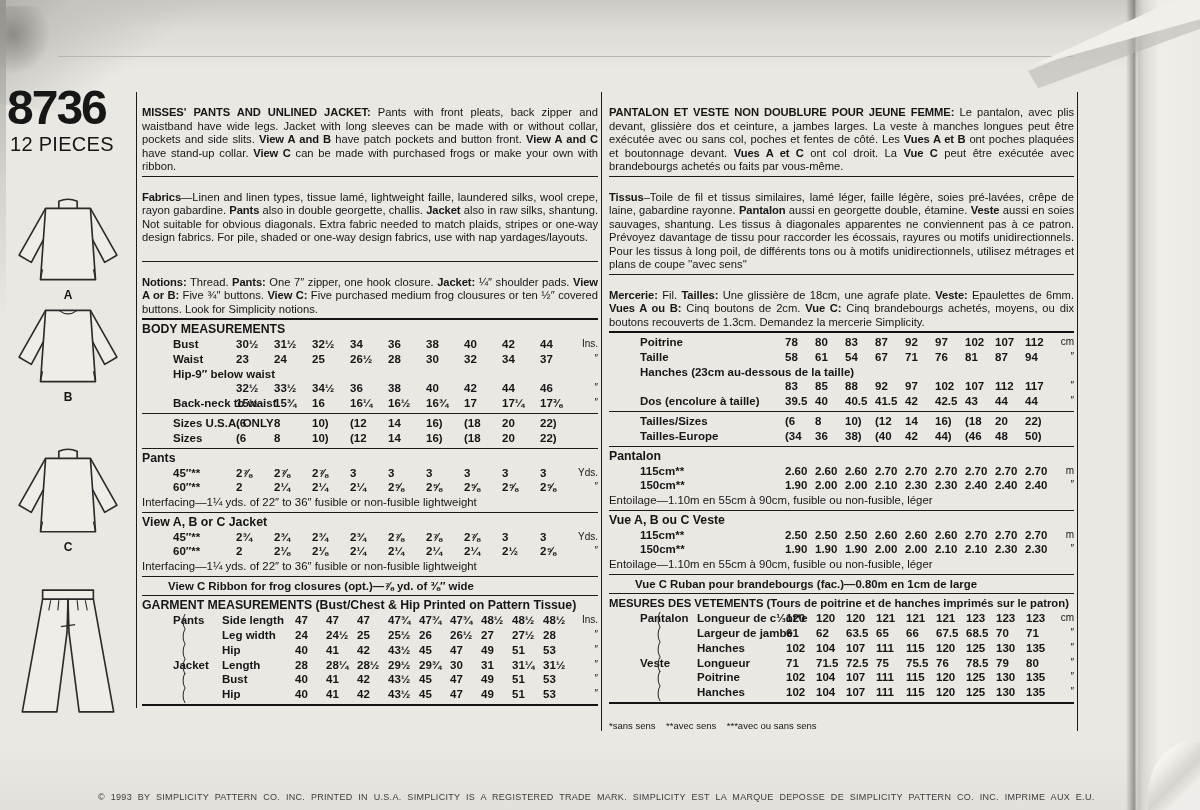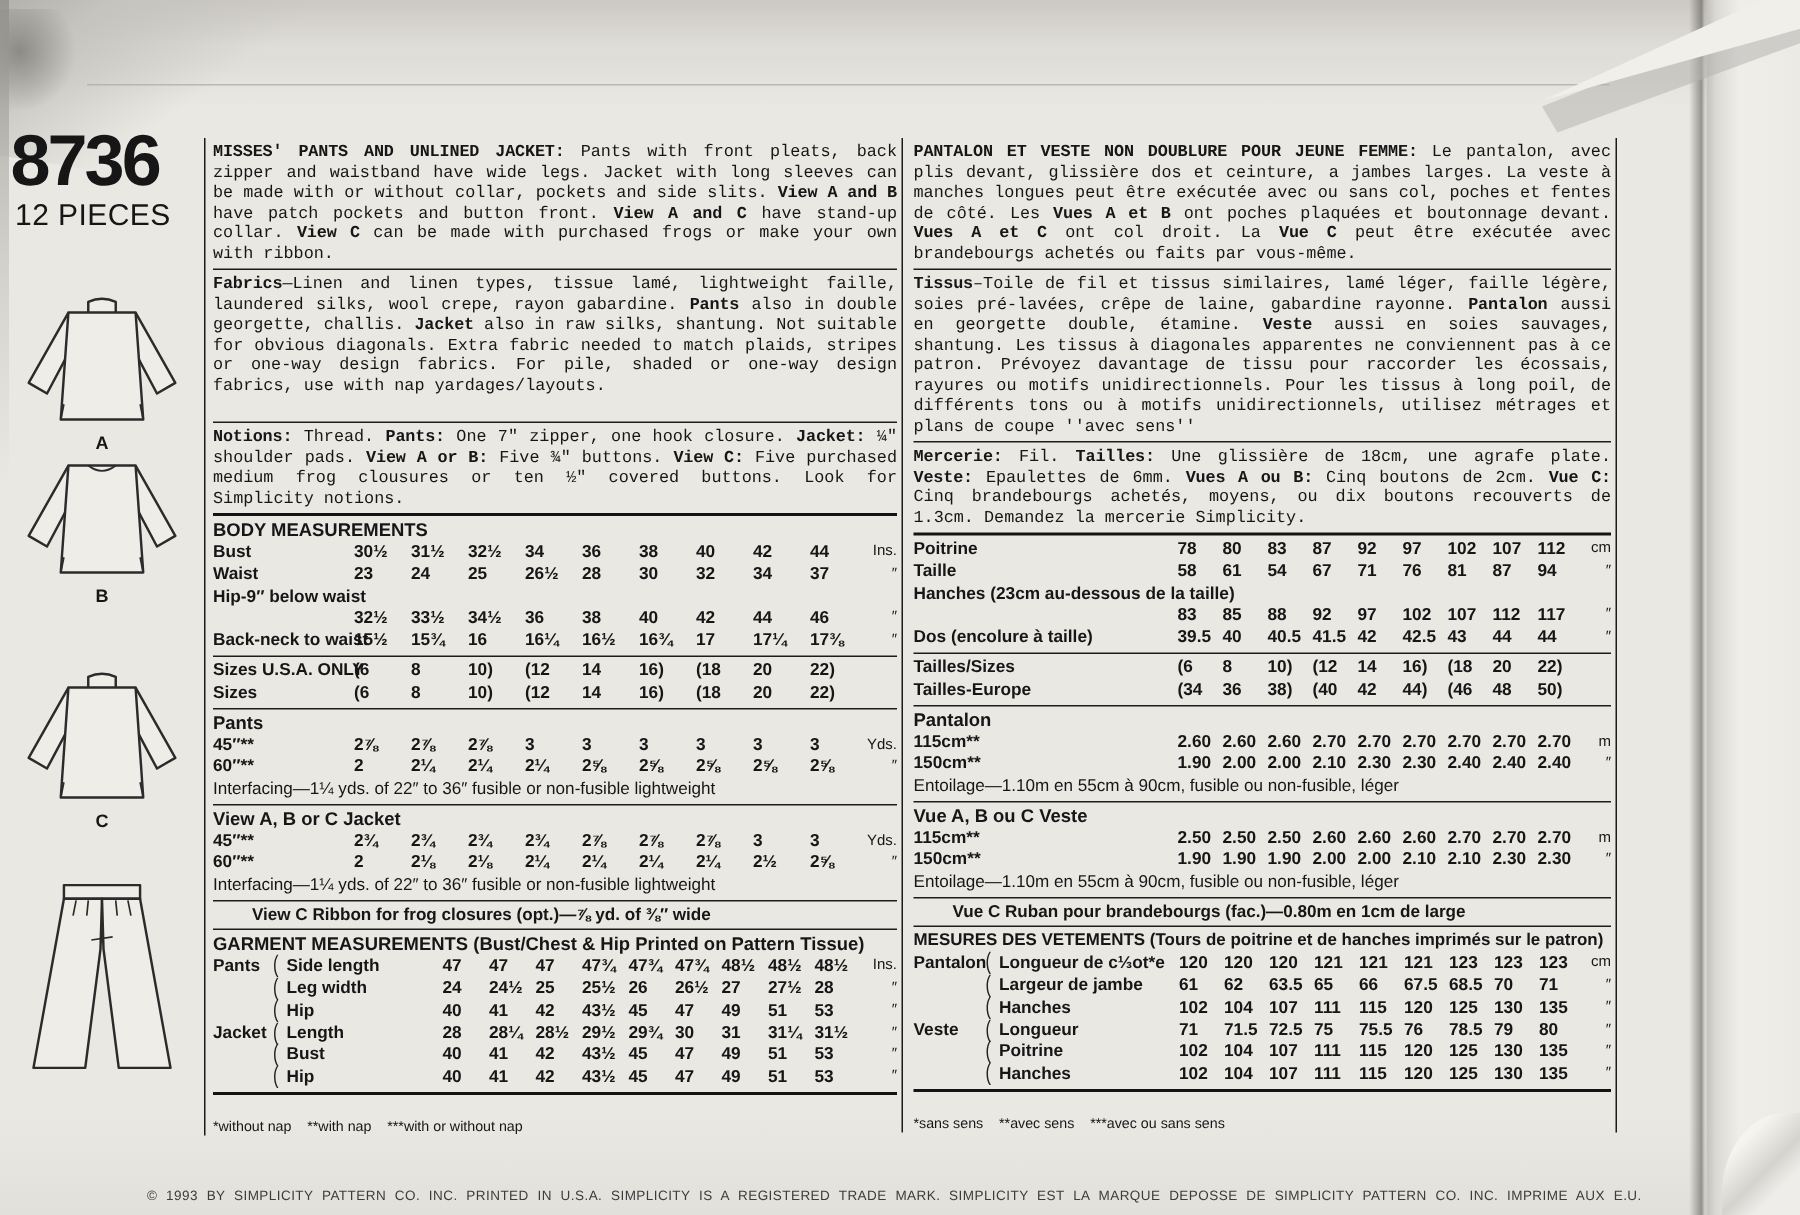--- a/index.html
+++ b/index.html
@@ -35,34 +35,34 @@
   .patnum{position:absolute;left:7px;top:84px;font-size:48px;font-weight:700;letter-spacing:-2px;line-height:1;}
   .pieces{position:absolute;left:10px;top:133px;font-size:20px;font-weight:400;letter-spacing:.3px;}
   .sk{position:absolute;left:12px;}
   .sk svg{display:block;}
   .sk .lab{text-align:center;font-size:12px;font-weight:700;margin-top:0;}
   
   .col{position:absolute;top:92px;}
   .encol{left:136px;width:462px;border-left:1.5px solid #1b1b1b;padding-left:5px;box-sizing:border-box;}
   .frcol{left:601px;width:477px;border-left:1.5px solid #1b1b1b;border-right:1.5px solid #1b1b1b;
     padding-left:7px;padding-right:3px;box-sizing:border-box;}
-  .para{margin:4px 0 2px 0;font-size:11.2px;line-height:13.5px;text-align:justify;font-family:Liberation Mono, monospace;}
+  .para{margin:14px 0 2px 0;font-size:11.2px;line-height:13.5px;text-align:justify;}
   .para b{letter-spacing:-.1px;}
   .gap{height:12px;}
   hr.rule{border:0;border-top:1.5px solid #1c1c1c;margin:2px 0;}
   hr.thick{border-top:2.5px solid #141414;}
   .sect-title{font-size:12.3px;font-weight:700;line-height:15px;white-space:nowrap;}
   .fr-long-title{font-size:11.3px;}
   .tbl{width:100%;}
   .trow{display:grid;line-height:14.8px;font-size:11.5px;font-weight:700;}
   .g-en .trow{grid-template-columns:94px repeat(9,38px) 1fr;}
   .g-fr .trow{grid-template-columns:176px repeat(9,30px) 1fr;}
   .g-en-g .trow{grid-template-columns:40px 9px 104px repeat(9,31px) 1fr;}
   .g-fr-g .trow{grid-template-columns:48px 9px 120px repeat(9,30px) 1fr;}
-  .tlabel,.tgroup{white-space:nowrap;overflow:visible;}
+  .tlabel,.tgroup{white-space:nowrap;overflow:visible;margin-left:31px;}
   .tval{white-space:nowrap;}
   .tunit{font-weight:400;font-size:10px;text-align:right;white-space:nowrap;}
   .tbrace{display:inline-block;transform:scaleY(1.45);font-weight:400;font-size:11px;color:#222;}
   .note{font-size:11.4px;font-weight:400;line-height:14.5px;white-space:nowrap;}
   .note.bold{font-weight:700;margin-left:26px;}
   .footnote{margin-top:16px;font-size:9.5px;font-weight:400;white-space:pre;}
   .copyright{position:absolute;left:98px;top:792px;width:1100px;font-size:9px;color:#3c3c3c;
     letter-spacing:.3px;word-spacing:3px;white-space:nowrap;}
 </style>
 </head>
@@ -381,21 +381,20 @@
           <span class="tval">43½</span>
           <span class="tval">45</span>
           <span class="tval">47</span>
           <span class="tval">49</span>
           <span class="tval">51</span>
           <span class="tval">53</span>
           <span class="tunit">″</span>
         </div>
       </div>
     <hr class="rule thick">
-    <div class="footnote">*without nap    **with nap    ***with or without nap</div>
   </div>
 
   <div class="col frcol">
     <p class="para"><b>PANTALON ET VESTE NON DOUBLURE POUR JEUNE FEMME: </b><span>Le pantalon, avec plis devant, glissière dos et ceinture, a jambes larges. La veste à manches longues peut être exécutée avec ou sans col, poches et fentes de côté. Les </span><b>Vues A et B</b><span> ont poches plaquées et boutonnage devant. </span><b>Vues A et C</b><span> ont col droit. La </span><b>Vue C</b><span> peut être exécutée avec brandebourgs achetés ou faits par vous-même.</span></p>
     <hr class="rule">
     <p class="para"><b>Tissus</b><span>–Toile de fil et tissus similaires, lamé léger, faille légère, soies pré-lavées, crêpe de laine, gabardine rayonne. </span><b>Pantalon</b><span> aussi en georgette double, étamine. </span><b>Veste</b><span> aussi en soies sauvages, shantung. Les tissus à diagonales apparentes ne conviennent pas à ce patron. Prévoyez davantage de tissu pour raccorder les écossais, rayures ou motifs unidirectionnels. Pour les tissus à long poil, de différents tons ou à motifs unidirectionnels, utilisez métrages et plans de coupe ''avec sens''</span></p>
     <hr class="rule">
     <p class="para"><b>Mercerie:</b><span> Fil. </span><b>Tailles:</b><span> Une glissière de 18cm, une agrafe plate. </span><b>Veste:</b><span> Epaulettes de 6mm. </span><b>Vues A ou B:</b><span> Cinq boutons de 2cm. </span><b>Vue C:</b><span> Cinq brandebourgs achetés, moyens, ou dix boutons recouverts de 1.3cm. Demandez la mercerie Simplicity.</span></p>
     <hr class="rule thick">
     <div class="tbl g-fr">

